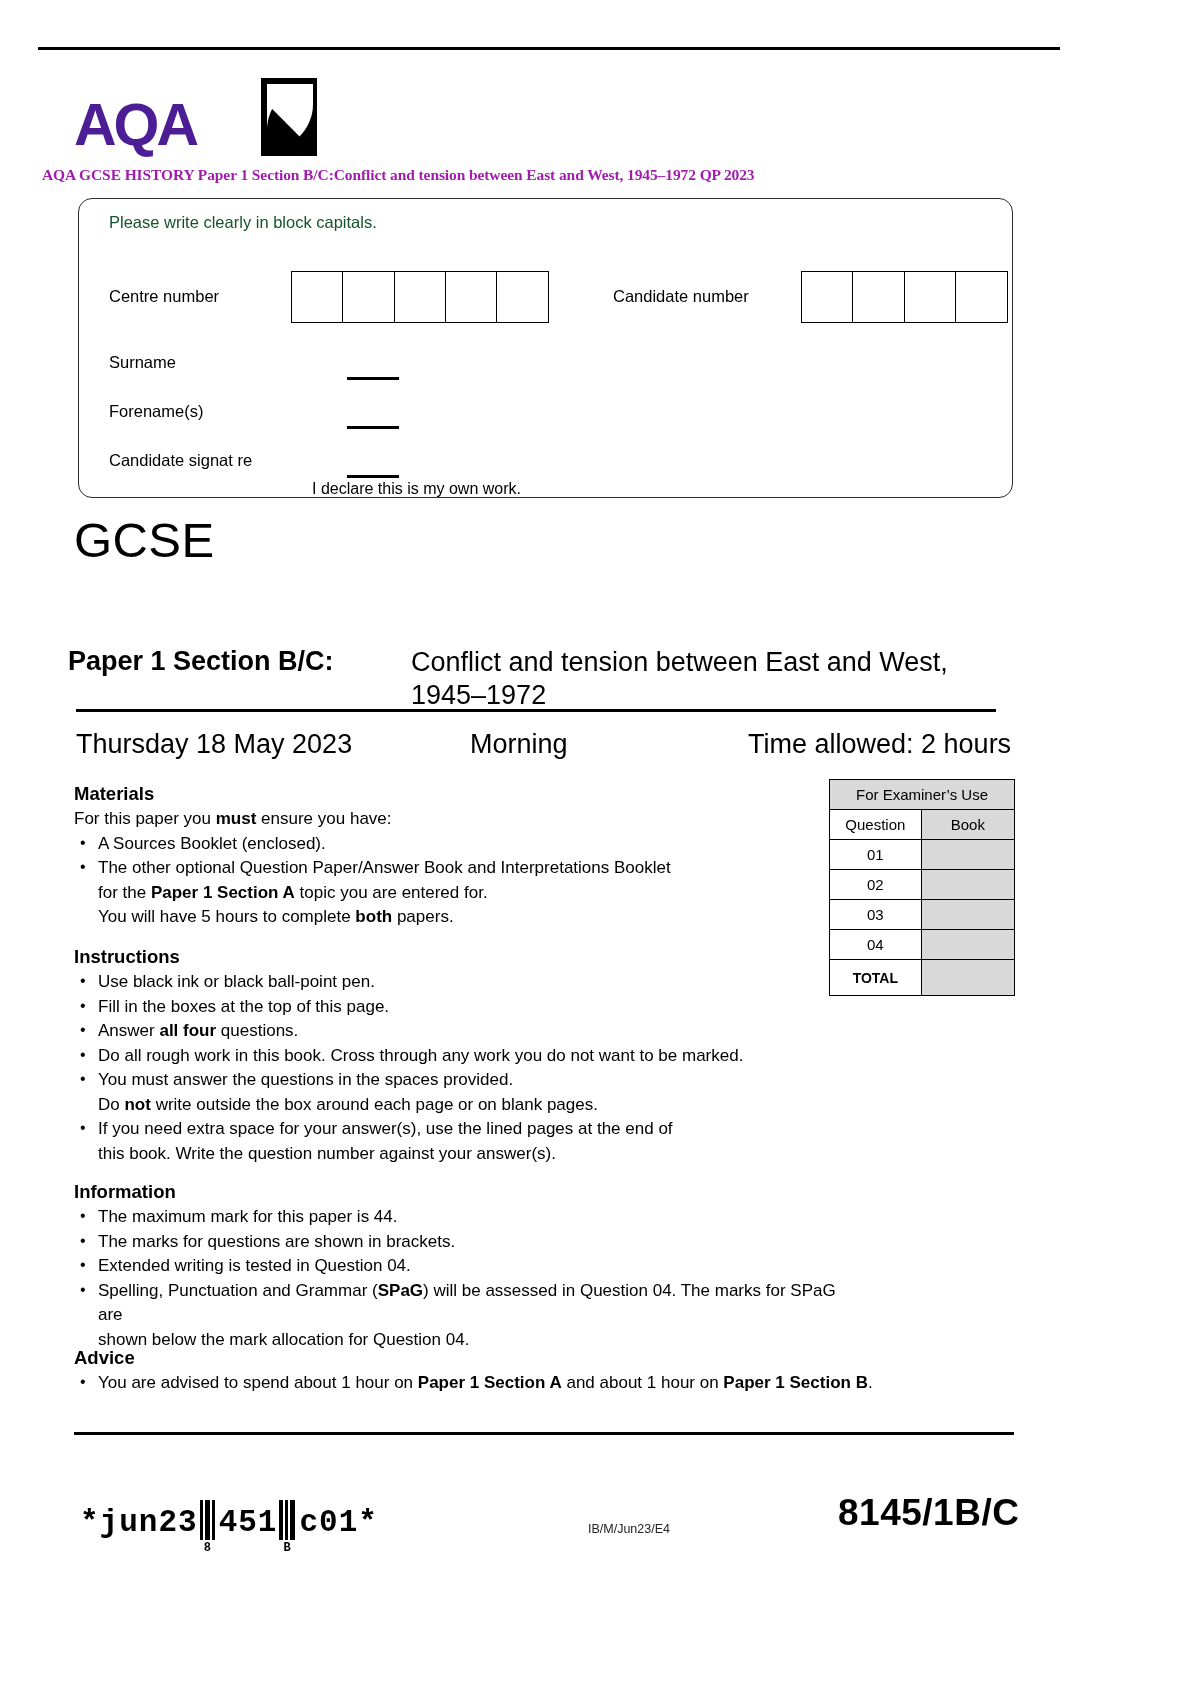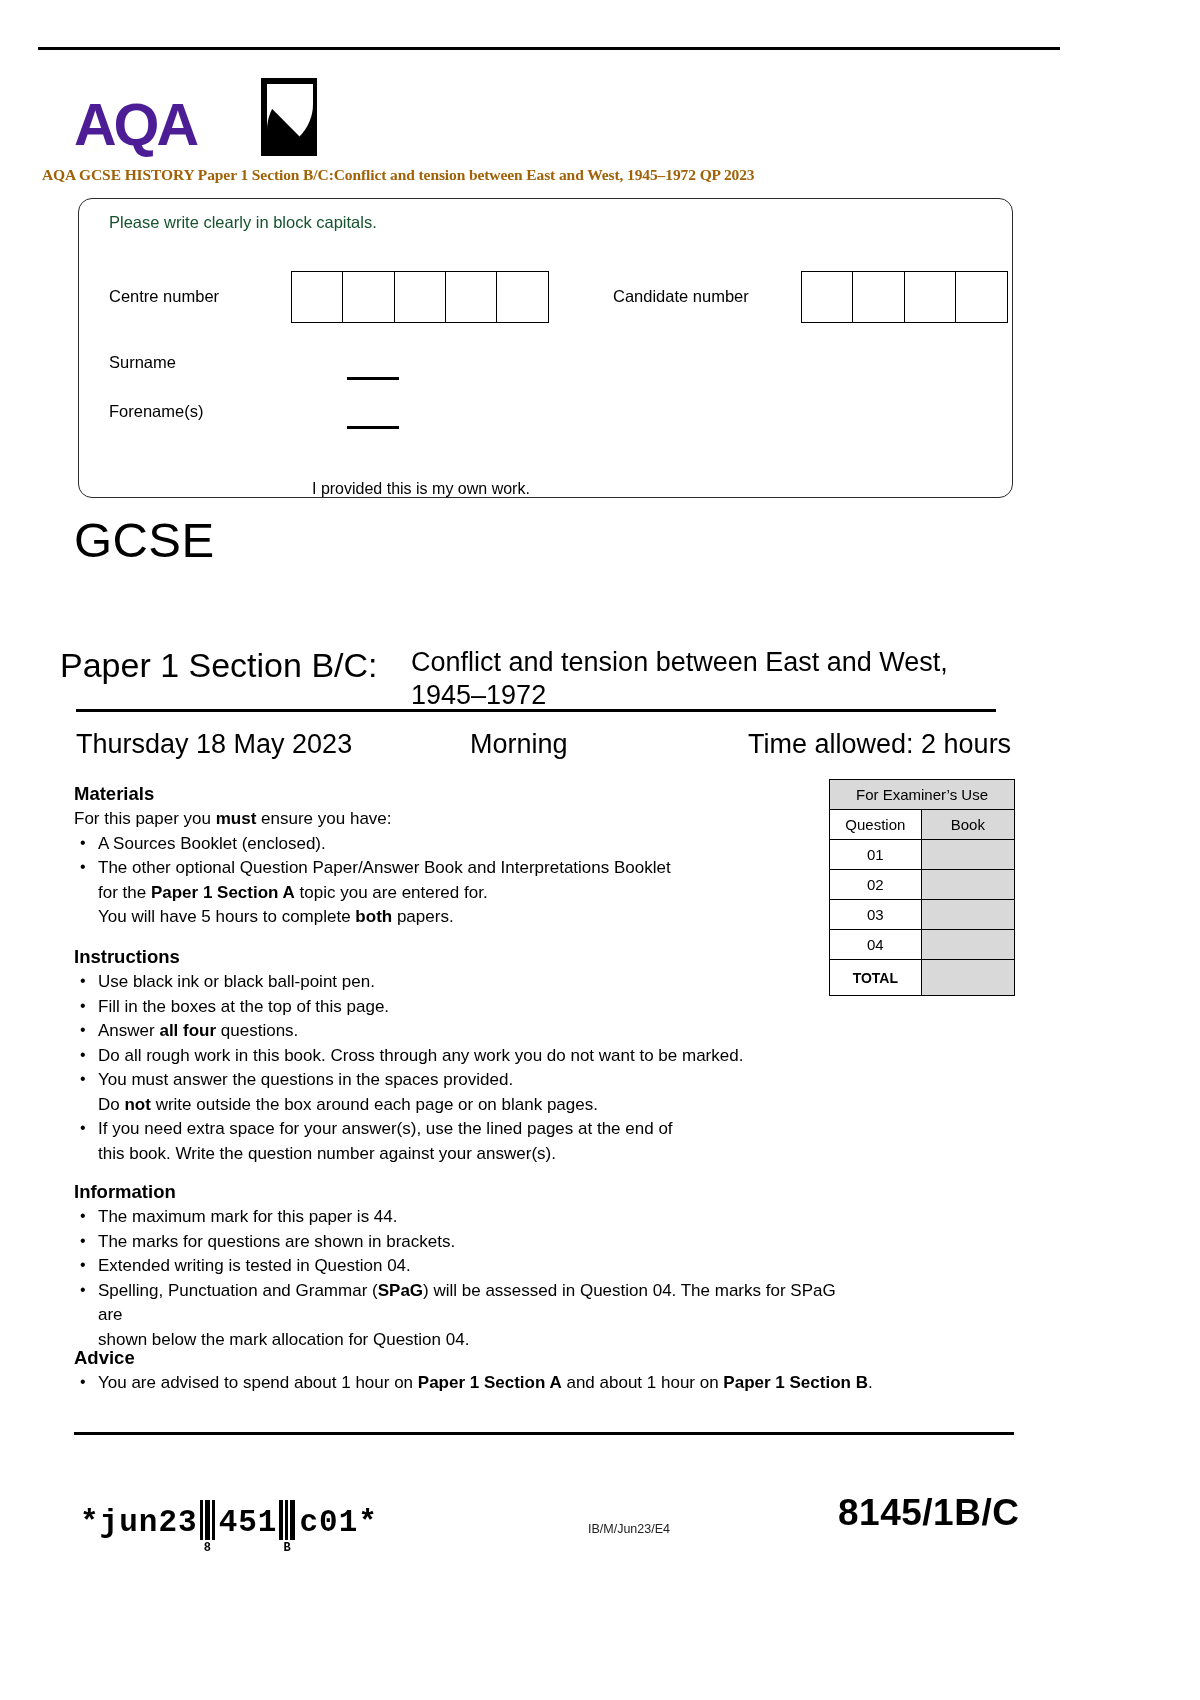--- a/index.html
+++ b/index.html
@@ -73,21 +73,21 @@
   
   .hdr-caption {
     position: absolute;
     left: 42px; top: 166px;
     width: 1000px;
     font-family: "Liberation Serif", serif;
     font-size: 15.5px;
     font-weight: bold;
     letter-spacing: -0.1px;
     white-space: nowrap;
-    color: #a16207;
+    color: #a21caf;
   }
 
   
   .cand-box {
     position: absolute;
     left: 78px; top: 198px;
     width: 935px; height: 300px;
     border: 1.6px solid #2b2b2b;
     border-radius: 14px;
     background: #fff;
@@ -163,22 +163,23 @@
   }
   .t-history {
     position: absolute;
     left: 74px; top: 579px;
     font-size: 49px;
     letter-spacing: 0.4px;
     line-height: 52px;
   }
   .t-paper {
     position: absolute;
-    left: 60px; top: 646px;
-    font-size: 34px;
+    left: 68px; top: 646px;
+    font-size: 27px;
+    font-weight: bold;
   }
   .t-subject {
     position: absolute;
     left: 411px; top: 646px;
     width: 600px;
     font-size: 27px;
     line-height: 33px;
   }
   .rule-under-title {
     position: absolute;
@@ -357,23 +358,27 @@
 
     <div class="name-rows">
       <div class="name-row">
         <div class="name-lbl">Surname</div>
         <div class="name-line"></div>
       </div>
       <div class="name-row">
         <div class="name-lbl">Forename(s)</div>
         <div class="name-line"></div>
       </div>
+      <div class="name-row">
+        <div class="name-lbl">Candidate signat&nbsp;re</div>
+        <div class="name-line"></div>
+      </div>
     </div>
 
-    <div class="declare">I provided this is my own work.</div>
+    <div class="declare">I declare this is my own work.</div>
   </div>
 
   <div class="t-gcse">GCSE</div>
   <div class="t-paper">Paper 1 Section B/C:</div>
   <div class="t-subject">Conflict and tension between East and West, 1945–1972</div>
   <div class="rule-under-title"></div>
 
   <div class="m-date">Thursday 18 May 2023</div>
   <div class="m-session">Morning</div>
   <div class="m-time">Time allowed: 2 hours</div>

